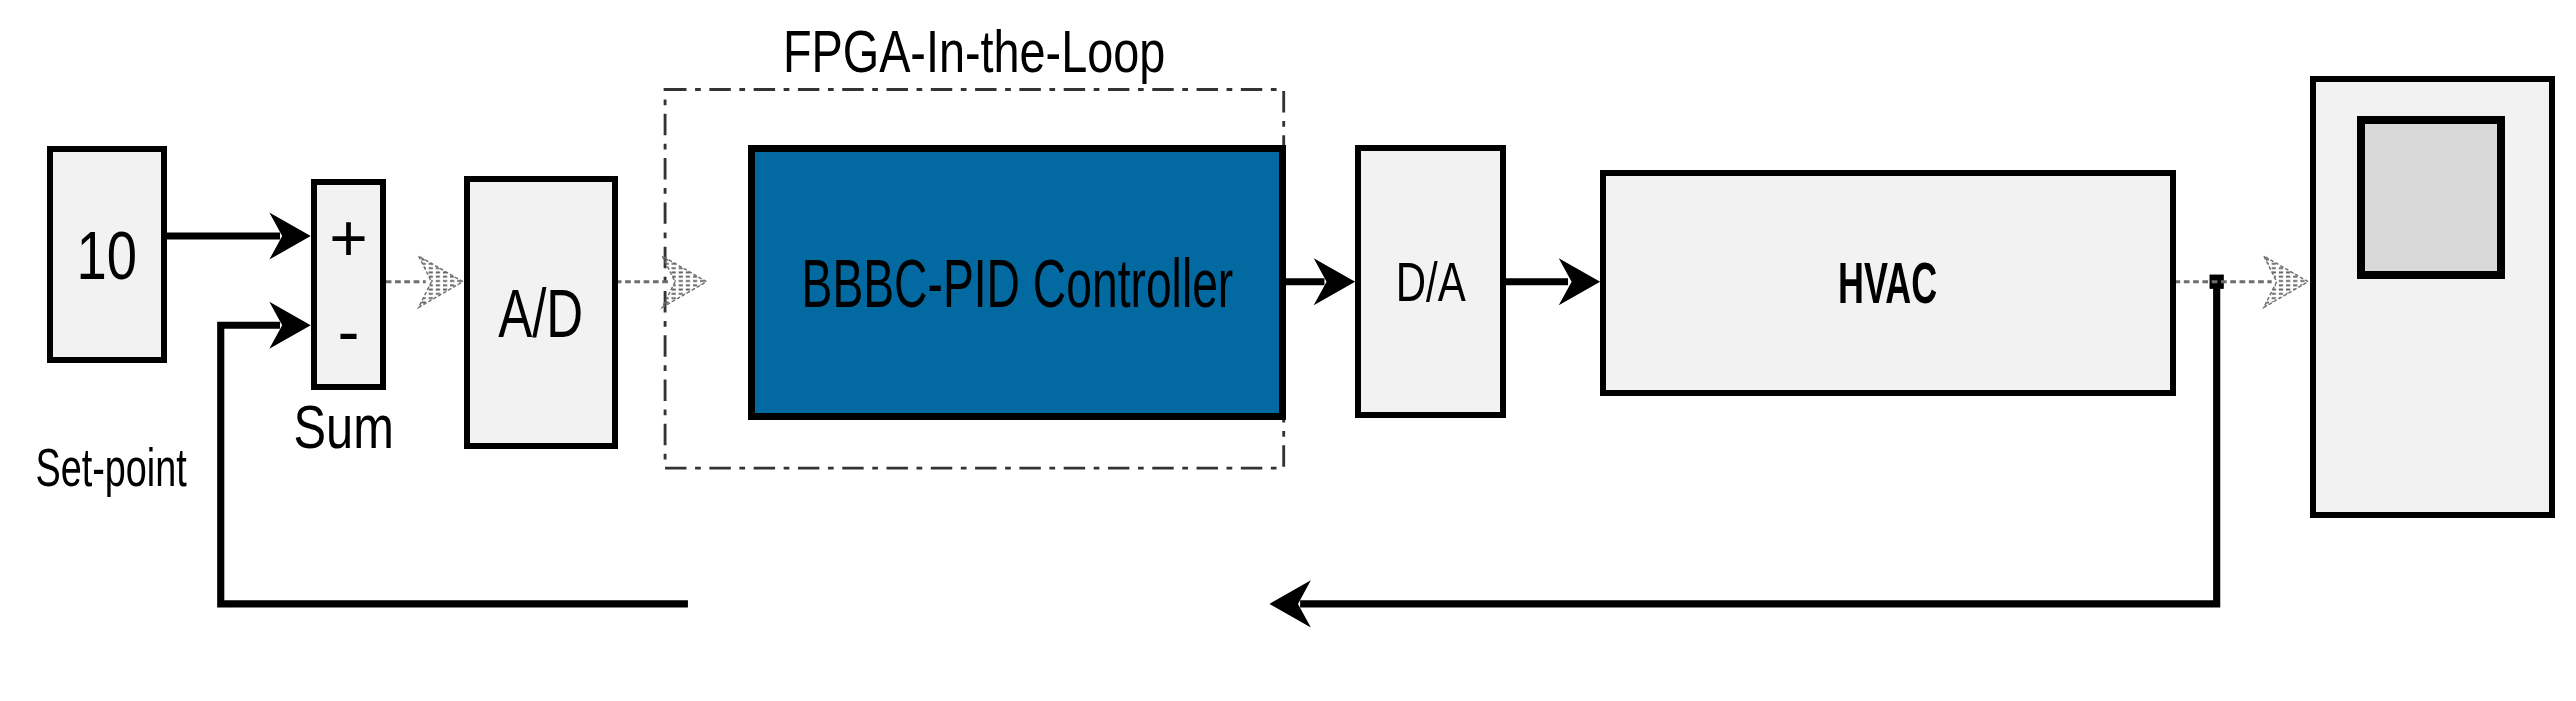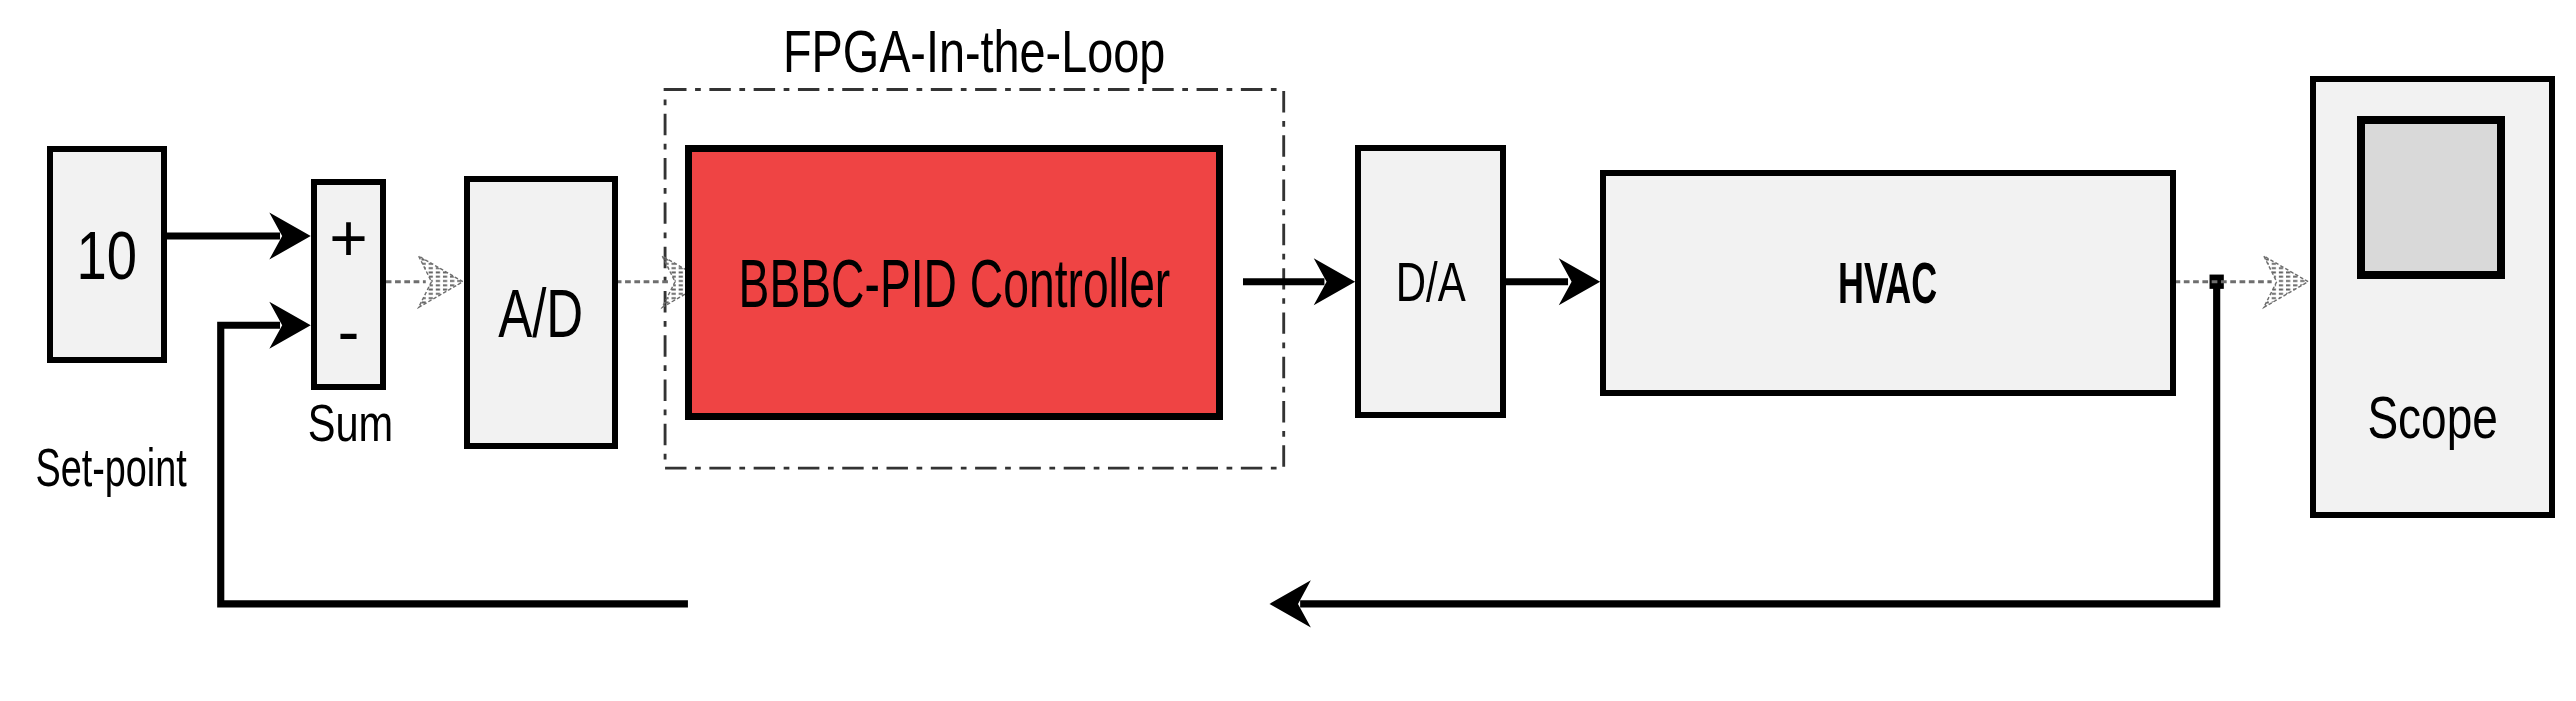--- a/index.html
+++ b/index.html
@@ -25,32 +25,32 @@
   .sq75{transform:scaleX(0.75); transform-origin:center;}
   .sq70{transform:scaleX(0.70); transform-origin:center;}
   .sq68{transform:scaleX(0.68); transform-origin:center;}
   .sq63{transform:scaleX(0.63); transform-origin:center;}
 
   #blk-setpoint{left:47px; top:146px; width:120px; height:217px; font-size:68px;}
   #blk-sum{left:311px; top:179px; width:75px; height:211px;}
   #sum-plus{position:absolute; left:0; right:0; top:20px; font-size:66px; line-height:1; text-align:center;}
   #sum-minus{position:absolute; left:0; right:0; top:113px; font-size:66px; line-height:1; text-align:center;}
   #blk-ad{left:464px; top:145px; width:154px; height:273px; font-size:68px;margin-top:31px;}
-  #blk-ctl{left:685px; top:145px; width:538px; height:275px; font-size:68px; background:#ef4444; border-width:7.1px;}
+  #blk-ctl{left:748px; top:145px; width:538px; height:275px; font-size:68px; background:#0369a1; border-width:7.1px;}
   #blk-da{left:1355px; top:145px; width:151px; height:273px; font-size:56px;}
   #blk-hvac{left:1600px; top:170px; width:576px; height:226px; font-size:57px;font-weight:bold;}
   #blk-scope{left:2310px; top:76px; width:245px; height:442px;}
   #scope-screen{position:absolute; left:41px; top:34px; width:148px; height:163px;
     box-sizing:border-box; background:#D9D9D9; border:8.6px solid #000;}
   #scope-caption{position:absolute; left:0; right:0; top:307px; font-size:59px; line-height:1; text-align:center;}
   #blk-dtc{left:688px; top:530px; width:580px; height:147px; font-size:68px;}
 
   #fil-title{left:665px; top:8.6px; width:619px; font-size:60px;margin-top:13px;}
   #cap-setpoint{left:0px; top:440px; width:223px; font-size:54px;}
-  #cap-sum{left:277px; top:397px; width:146px; font-size:52px;}
+  #cap-sum{left:271px; top:397px; width:146px; font-size:61px;}
 </style>
 </head>
 <body>
 
 <div id="stage">
 
   <svg id="wires" width="2576" height="702" viewBox="0 0 3606 982">
     <defs>
       <pattern id="hp" width="10" height="6" patternUnits="userSpaceOnUse">
         <path d="M0 3 H10" stroke="#5f5f5f" stroke-width="2.6" stroke-dasharray="6 4" fill="none"></path>
@@ -115,20 +115,17 @@
   <div class="block" id="blk-da">
     <span class="lbl sq75">D/A</span>
   </div>
 
   <div class="block" id="blk-hvac">
     <span class="lbl sq63">HVAC</span>
   </div>
 
   <div class="block" id="blk-scope">
     <div id="scope-screen"></div>
-    <div id="scope-caption">
-      <span class="lbl sq78">Scope</span>
-    </div>
   </div>
 
 
 </div>
 
 
 </body></html>

